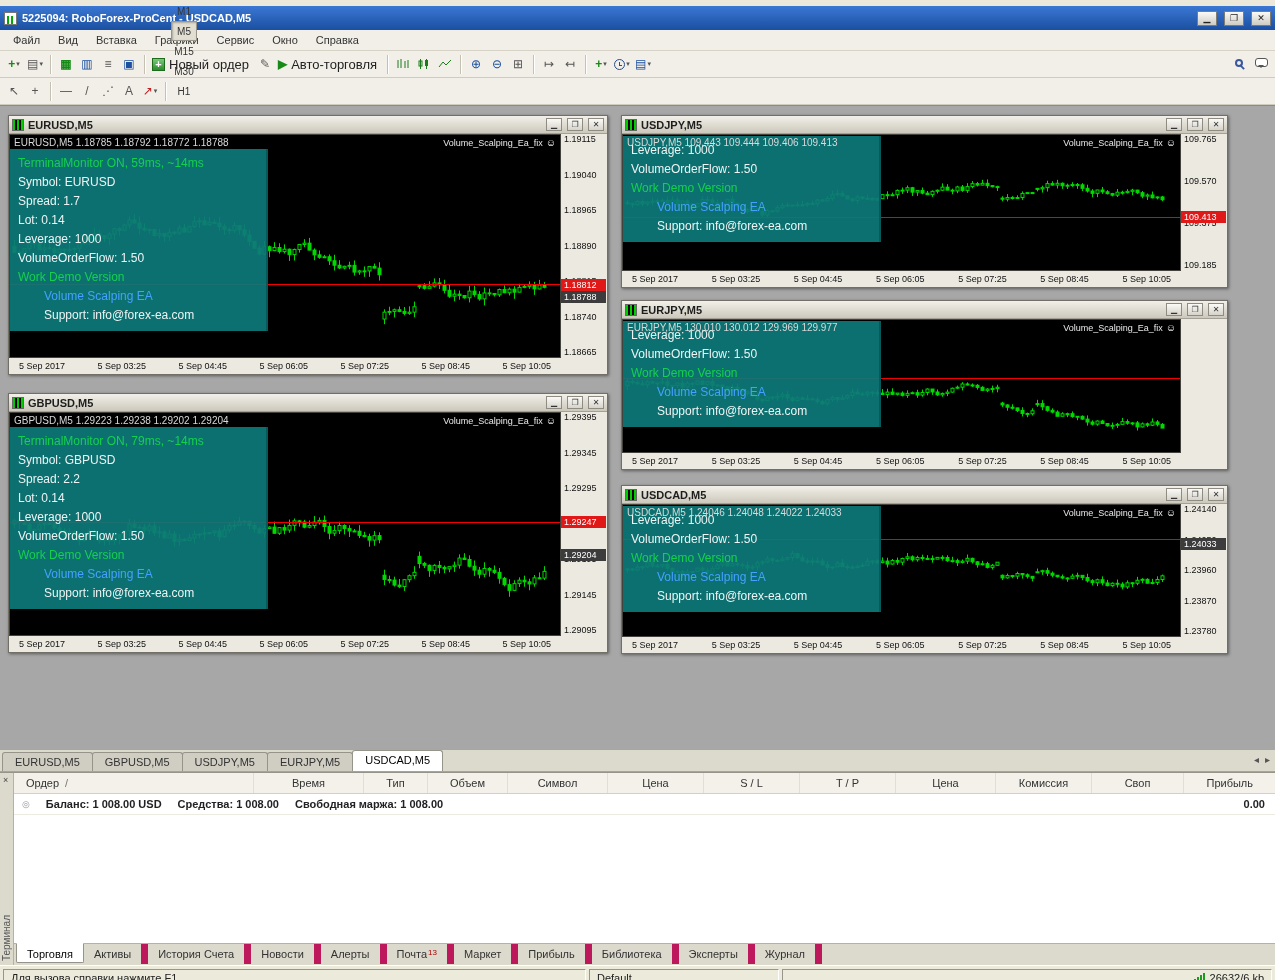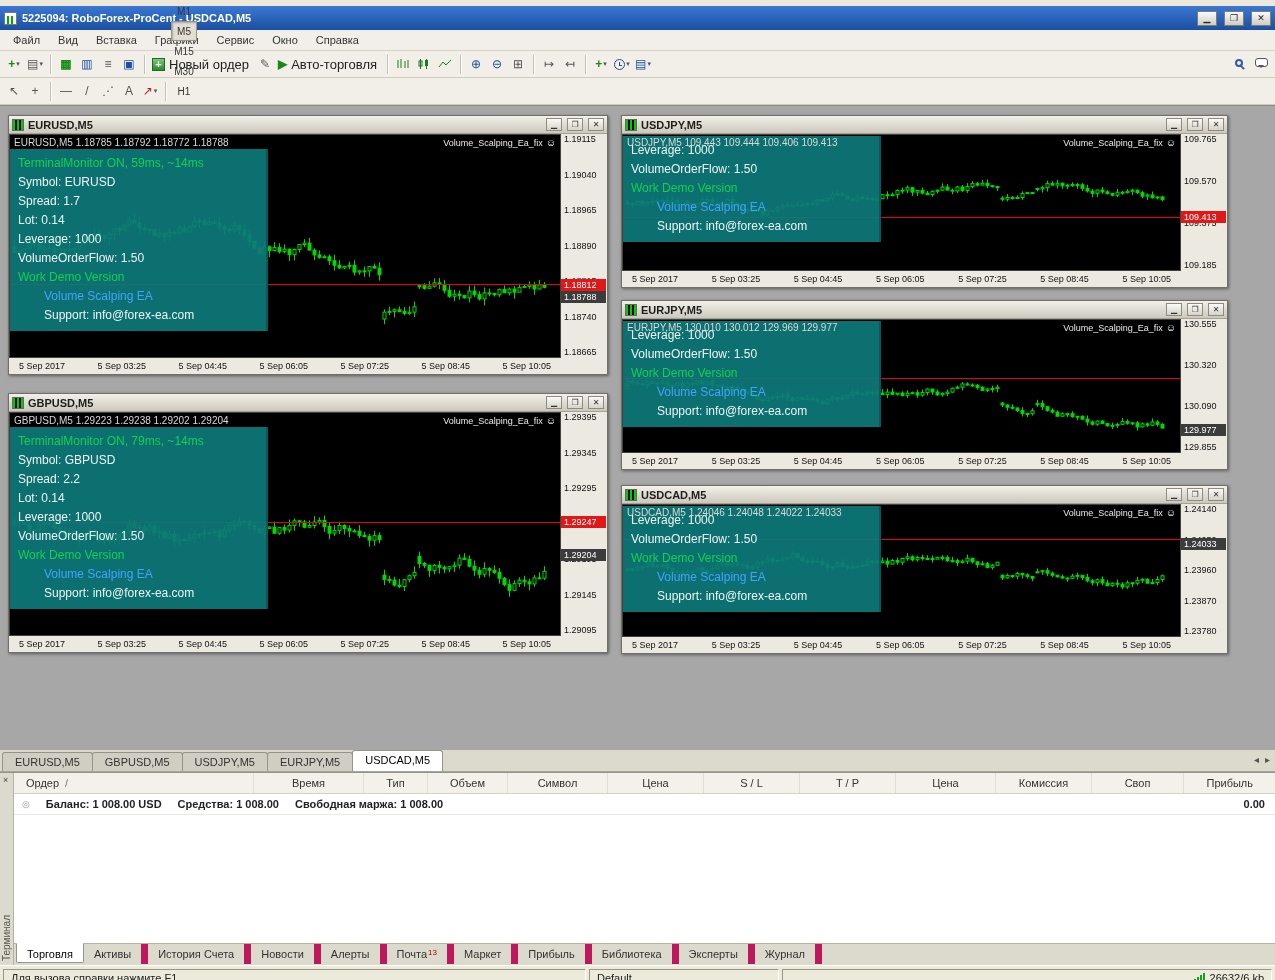--- a/index.html
+++ b/index.html
@@ -1299,27 +1299,20 @@
           </div>
         <div class="overlay" style="top:1px">
             <div class="ov-line">Leverage: 1000</div>
             <div class="ov-line">VolumeOrderFlow: 1.50</div>
             <div class="ov-line green">Work Demo Version</div>
             <div class="ov-line blue indent">Volume Scalping EA</div>
             <div class="ov-line indent">Support: info@forex-ea.com</div>
           </div>
       <div class="hline" style="top: 43.6%;"></div>
         </div>
-      <div class="paxis">
-          <span class="ax-label">130.555</span>
-          <span class="ax-label">130.320</span>
-          <span class="ax-label">130.090</span>
-          <span class="ax-label">129.855</span>
-          <span class="mark dark" style="top: calc(82.6% - 6px);">129.977</span>
-        </div>
       <div class="taxis">
           <span>5 Sep 2017</span>
           <span>5 Sep 03:25</span>
           <span>5 Sep 04:45</span>
           <span>5 Sep 06:05</span>
           <span>5 Sep 07:25</span>
           <span>5 Sep 08:45</span>
           <span>5 Sep 10:05</span>
         </div>
       <div class="corner"></div>

